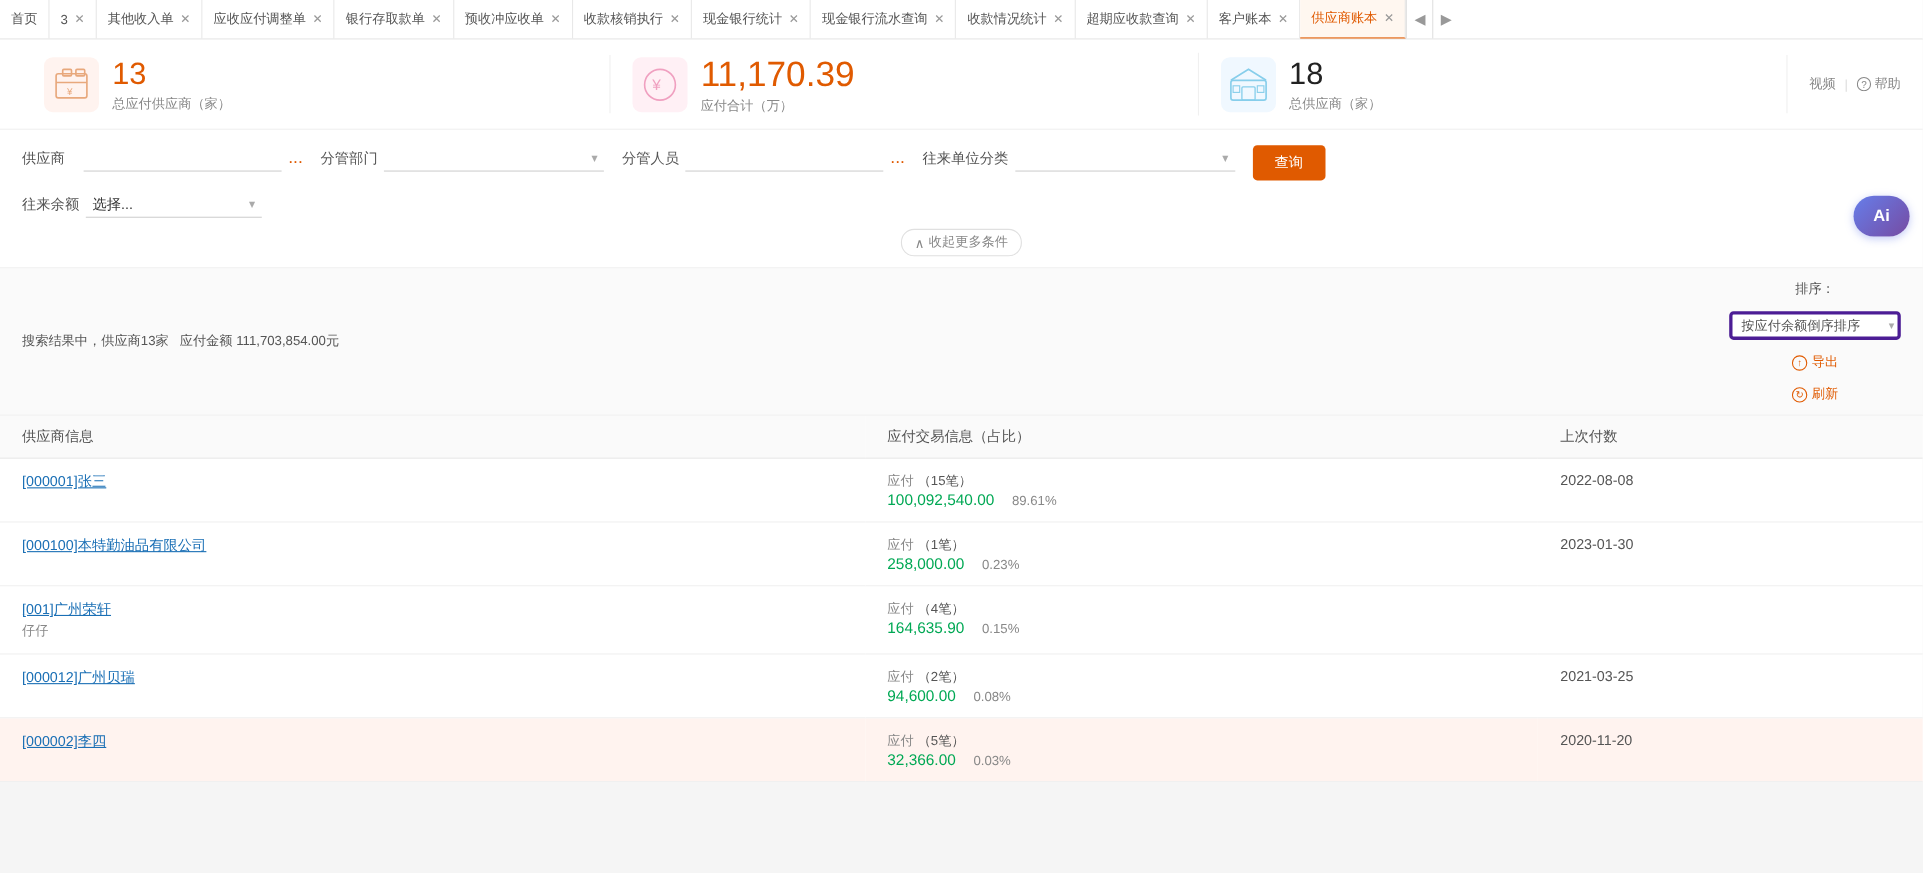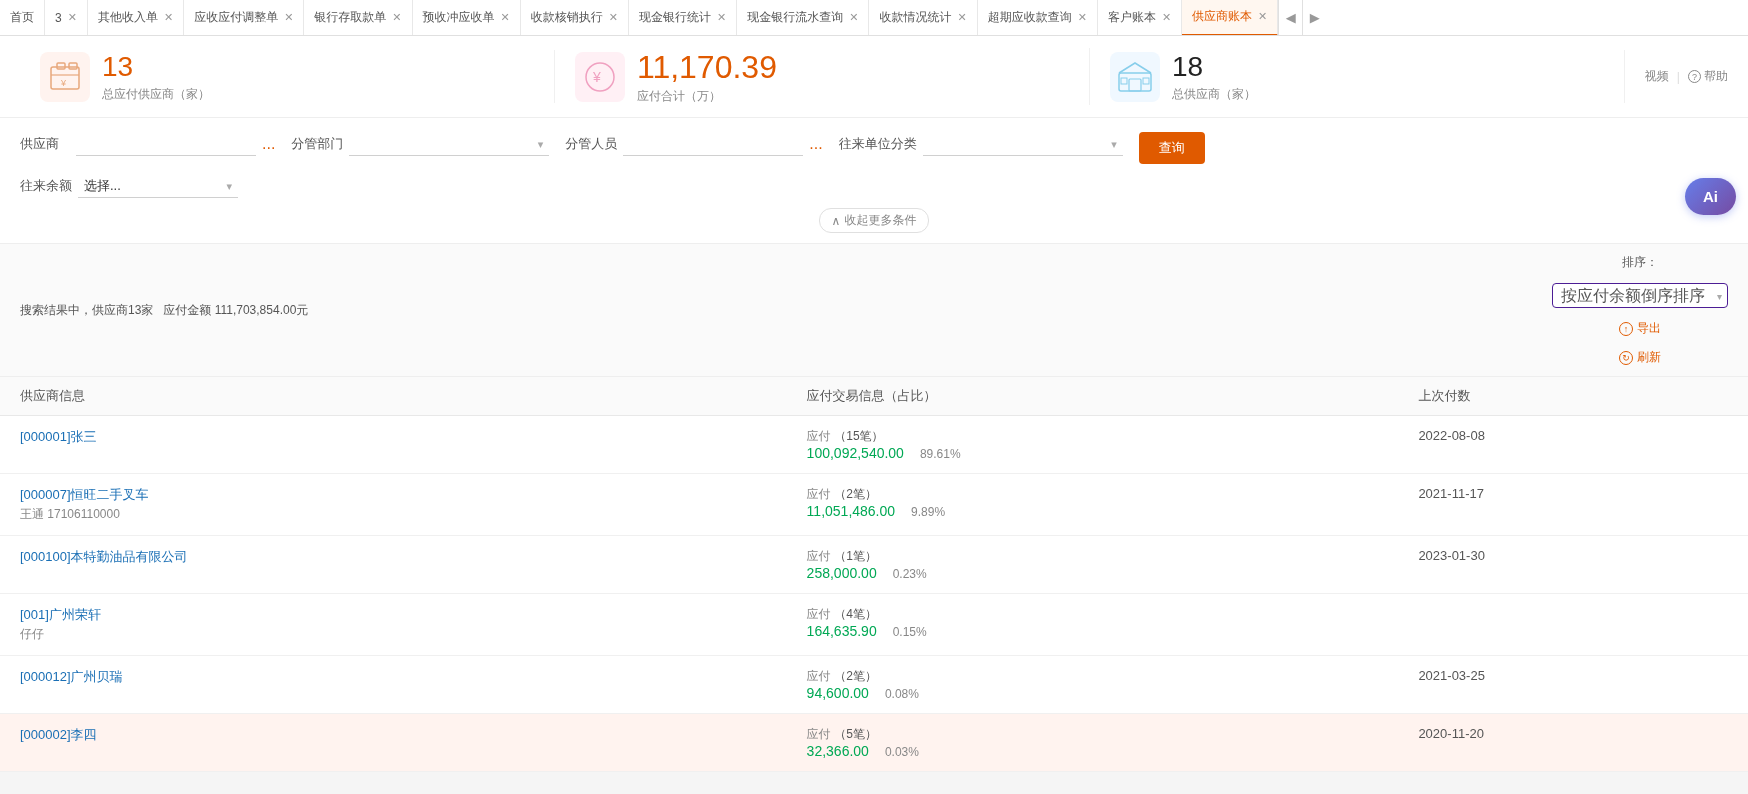--- a/index.html
+++ b/index.html
@@ -194,24 +194,24 @@
       justify-content: space-between;
       padding: 10px 20px;
       background: #fafafa;
       border-bottom: 1px solid #eee;
       font-size: 12px;
       color: #555;
     }
     .result-left { display: flex; align-items: center; gap: 10px; }
     .result-right { display: flex; align-items: center; gap: 12px; flex-direction: column; }
     .sort-select {
-      border: 1px solid #4c1d95;
+      border: 3px solid #4c1d95;
       border-radius: 4px;
-      padding: 3px 22px 3px 8px;
-      font-size: 16px;
+      padding: 3px 34px 3px 8px;
+      font-size: 12px;
       background: #fff;
       outline: none;
       cursor: pointer;
       appearance: none;
       -webkit-appearance: none;
       color: #555;
     }
     .sort-wrap {
       position: relative;
       display: inline-block;
@@ -267,20 +267,21 @@
     .data-table td {
       padding: 12px 20px;
       border-bottom: 1px solid #f0f0f0;
       font-size: 13px;
       color: #333;
       vertical-align: top;
     }
     .data-table tr.highlighted td { background: #fff3ef; }
     .supplier-link {
       color: #1a6fb5;
+      text-decoration: underline;
       cursor: pointer;
       font-size: 13px;
     }
     .supplier-sub { font-size: 12px; color: #888; margin-top: 2px; }
     .amount-green { color: #00a854; font-size: 14px; font-weight: 500; }
     .tx-label { font-size: 12px; color: #888; }
     .tx-count { font-size: 12px; color: #555; }
     .percent { font-size: 12px; color: #888; padding-left: 16px; }
     .date-text { font-size: 13px; color: #555; }
 
@@ -505,33 +506,20 @@
         </td>
         <td>
           <div><span class="tx-label">应付</span> <span class="tx-count">（15笔）</span></div>
           <div><span class="amount-green">100,092,540.00</span><span class="percent">89.61%</span></div>
         </td>
         <td>
           <span class="date-text">2022-08-08</span>
         </td>
       </tr>
 
-      <tr>
-        <td>
-          <div><a class="supplier-link">[000007]恒旺二手叉车</a></div>
-          <div class="supplier-sub">王通  17106110000</div>
-        </td>
-        <td>
-          <div><span class="tx-label">应付</span> <span class="tx-count">（2笔）</span></div>
-          <div><span class="amount-green">11,051,486.00</span><span class="percent">9.89%</span></div>
-        </td>
-        <td>
-          <span class="date-text">2021-11-17</span>
-        </td>
-      </tr>
 
       <tr>
         <td>
           <div><a class="supplier-link">[000100]本特勤油品有限公司</a></div>
         </td>
         <td>
           <div><span class="tx-label">应付</span> <span class="tx-count">（1笔）</span></div>
           <div><span class="amount-green">258,000.00</span><span class="percent">0.23%</span></div>
         </td>
         <td>

